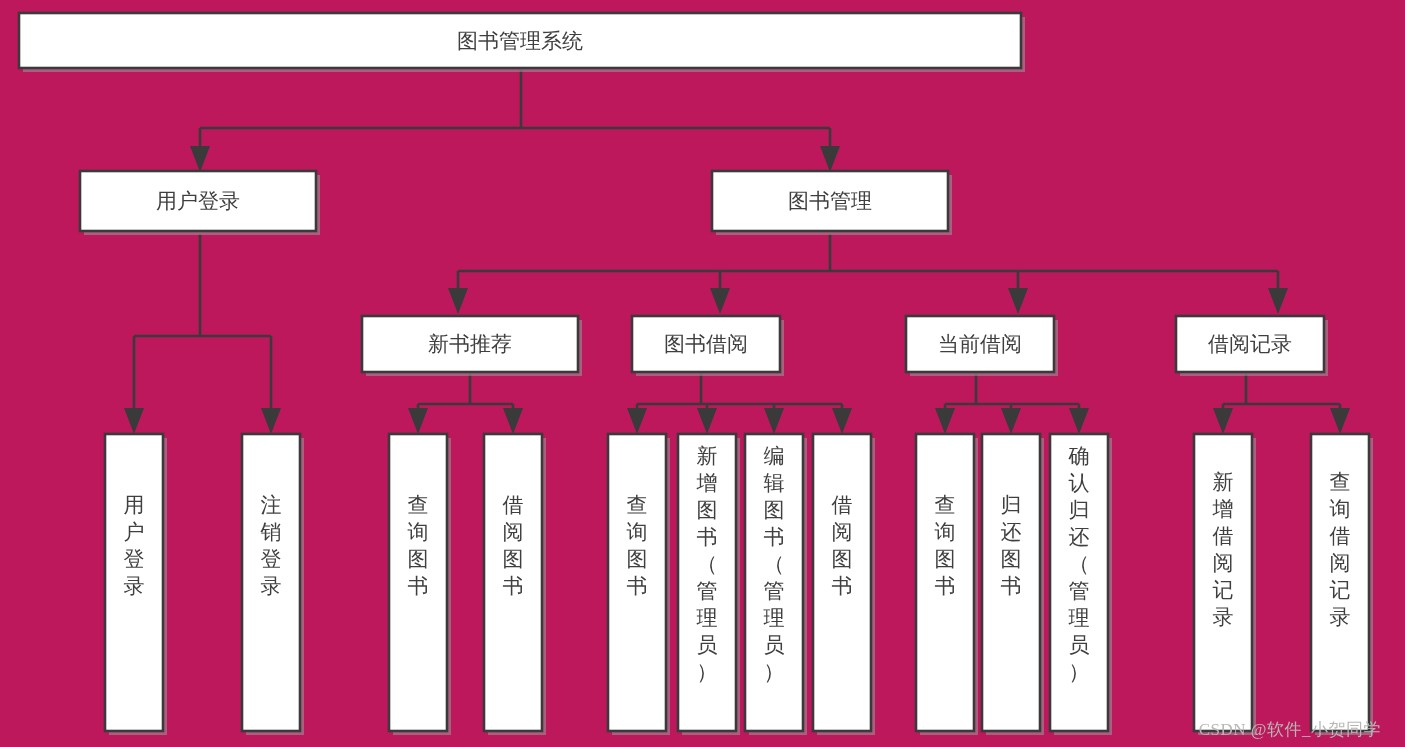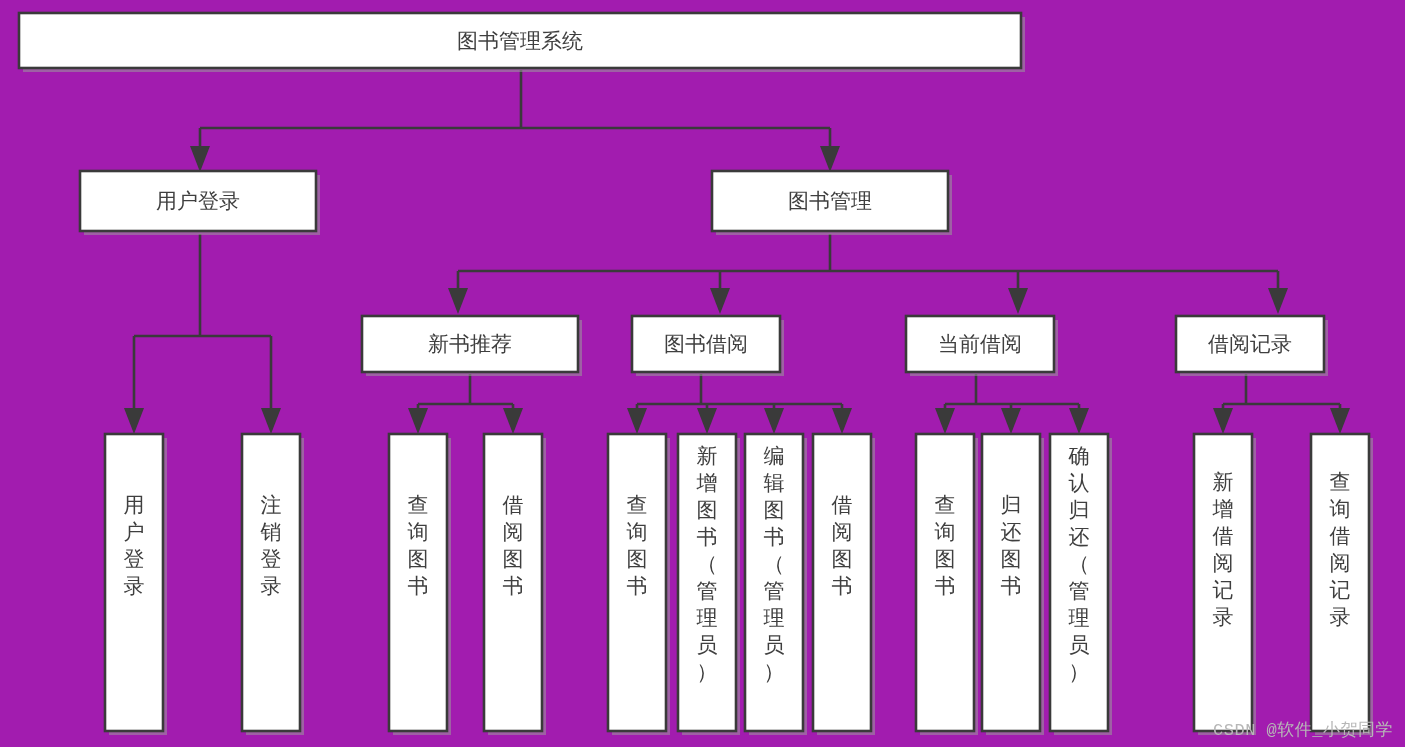--- a/index.html
+++ b/index.html
@@ -11,21 +11,21 @@
   body {
     width: 1405px;
     height: 747px;
     font-family: "DejaVu Sans", "Liberation Sans", sans-serif;
     overflow: hidden;
   }
   #diagram-root {
     position: relative;
     width: 1405px;
     height: 747px;
-    background: #a21caf;
+    background: #be185d;
   }
   svg.flow {
     position: absolute;
     left: 0;
     top: 0;
     width: 1405px;
     height: 747px;
     display: block;
   }
   .node-box {
@@ -58,23 +58,23 @@
     fill: #3f3f3f;
     font-family: "DejaVu Sans", "Liberation Sans", sans-serif;
     font-size: 21px;
     text-anchor: middle;
   }
   .node-label-vertical tspan {
     text-anchor: middle;
   }
   .watermark {
     position: absolute;
-    right: 12px;
+    right: 24px;
     bottom: 6px;
-    font-family: Liberation Mono, monospace;
+    font-family: Liberation Serif, serif;
     font-size: 17px;
     color: #b7b7b7;
     letter-spacing: 0.5px;
     white-space: nowrap;
     user-select: none;
   }
 </style>
 </head>
 <body>
 

